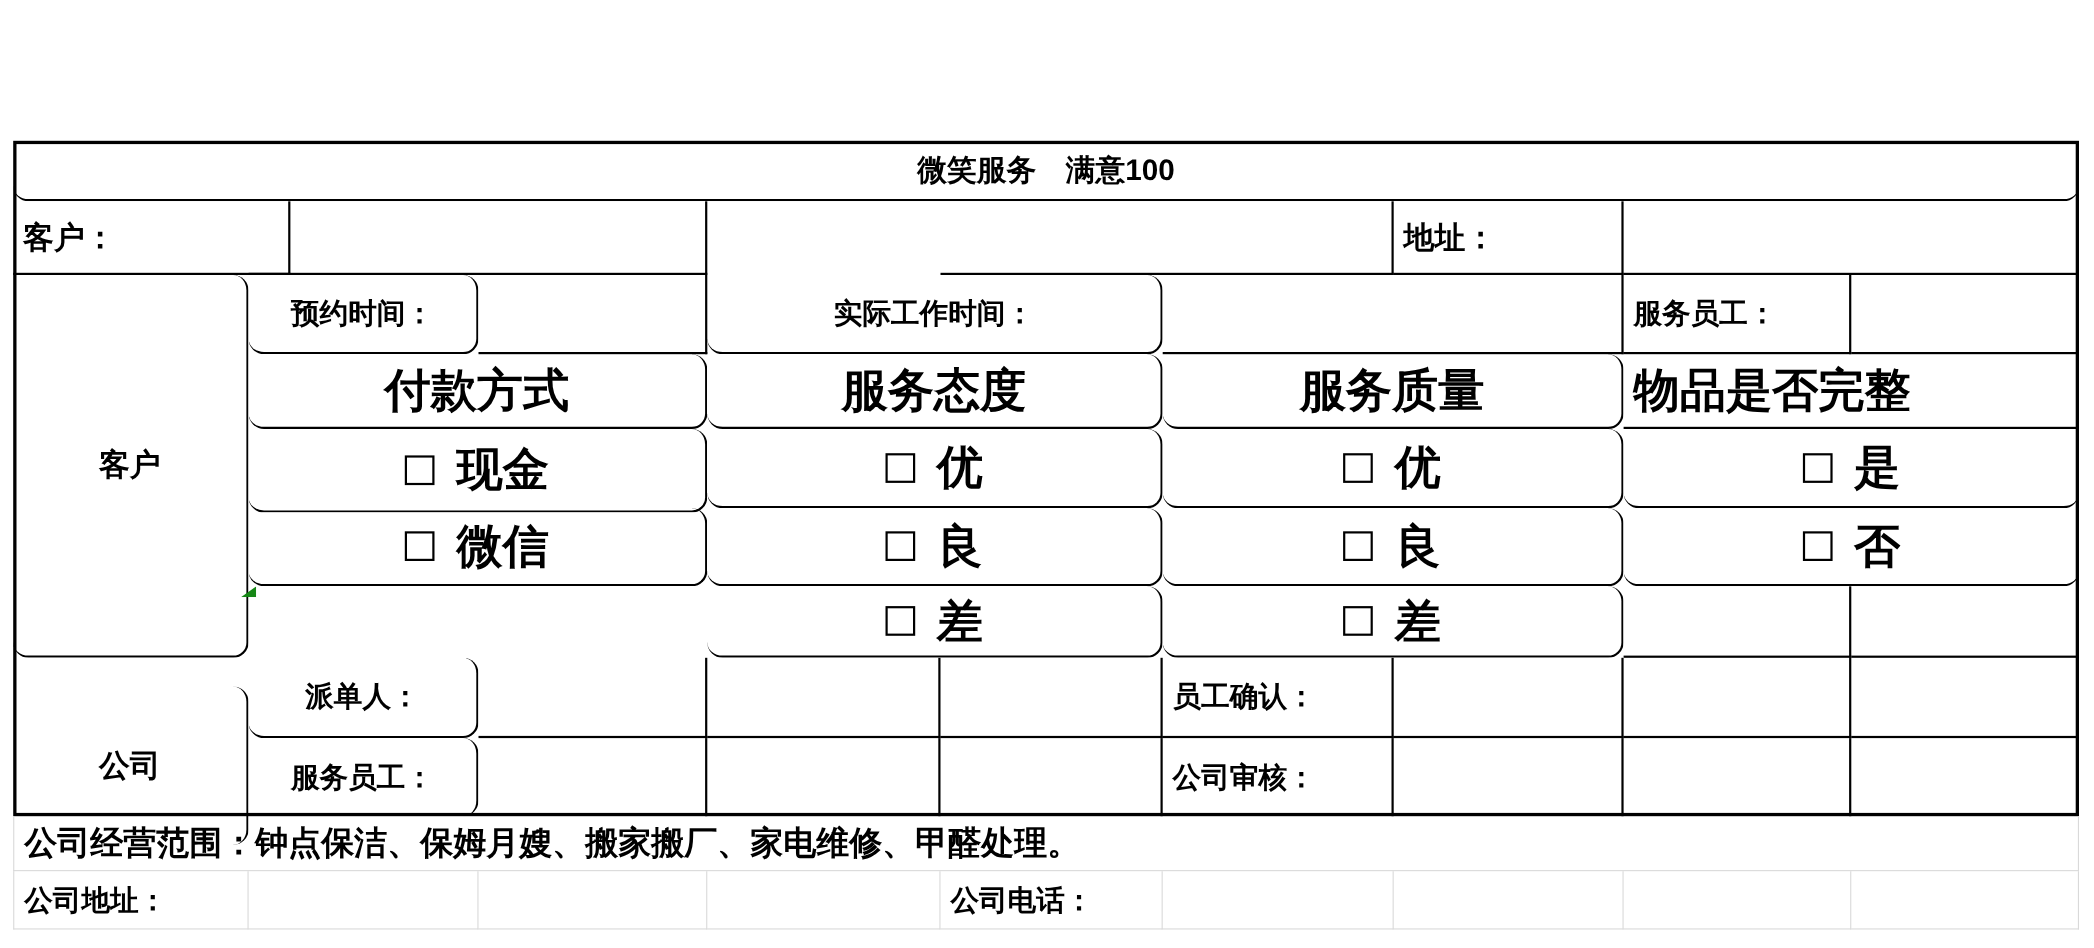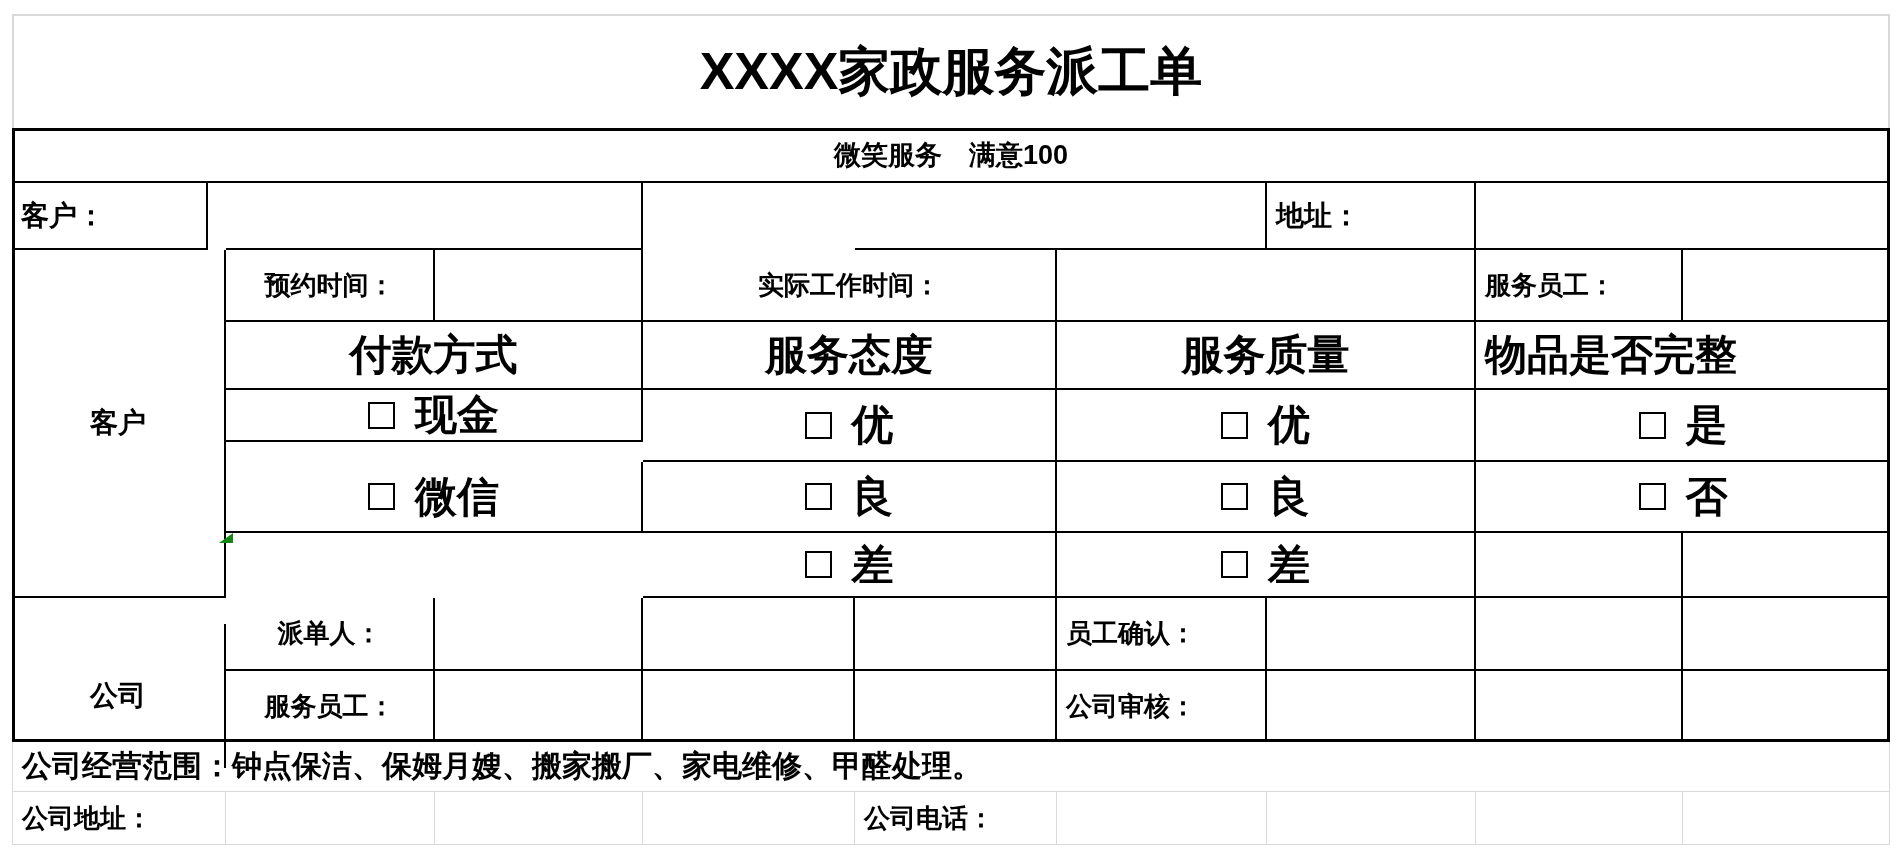--- a/index.html
+++ b/index.html
@@ -9,21 +9,21 @@
   }
   .c{
     position:absolute;box-sizing:border-box;display:flex;align-items:center;
     font-weight:700;font-size:26px;color:#000;white-space:pre;overflow:hidden;
   }
   .br{border-right:2px solid #000;}
   .bb{border-bottom:2px solid #000;}
   .gl{border-left:1px solid #d9d9d9;}
   .gr{border-right:1px solid #d9d9d9;}
   .gb{border-bottom:1px solid #d9d9d9;}
-  .ctr{justify-content:center;}
+  .ctr{justify-content:center;border-radius:14px;}
   .pl{padding-left:9px;}
   .sec{font-size:28px;}
   .opt{font-size:42px;}
   .cb{
     box-sizing:border-box;width:27px;height:27px;border:2px solid #000;
     background:#fff;margin-right:20px;flex:none;
   }
   .title-box{
     position:absolute;left:12px;top:14px;width:1878px;height:114px;box-sizing:border-box;
     border:2px solid #d9d9d9;border-bottom:none;display:flex;align-items:center;justify-content:center;
@@ -42,45 +42,44 @@
   .marker{
     position:absolute;left:219px;top:533px;width:14px;height:10px;
     clip-path:polygon(0 100%,100% 0,100% 100%);
   }
 </style>
 </head>
 <body>
 
 <div class="page">
 
-  <div class="title-box">XXXX家政服务派工单</div>
 
   <div class="c ctr bb subtitle" style="left:12px;top:128px;width:1878px;height:55px">微笑服务　满意100</div>
 
-  <div class="c br bb pl sec" style="left:12px;top:183px;width:196px;height:67px">客户：</div>
+  <div class="c br bb pl sec" style="left:12px;top:183px;width:252px;height:67px">客户：</div>
   <div class="c br bb" style="left:226px;top:183px;width:417px;height:67px"></div>
   <div class="c br bb" style="left:855px;top:183px;width:412px;height:67px"></div>
   <div class="c br bb pl sec" style="left:1267px;top:183px;width:209px;height:67px">地址：</div>
   <div class="c bb" style="left:1476px;top:183px;width:414px;height:67px"></div>
 
   <div class="c br bb ctr sec" style="left:12px;top:250px;width:214px;height:348px">客户</div>
 
   <div class="c br bb ctr" style="left:226px;top:250px;width:209px;height:72px">预约时间：</div>
   <div class="c br bb" style="left:435px;top:250px;width:208px;height:72px"></div>
   <div class="c br bb ctr" style="left:643px;top:250px;width:414px;height:72px">实际工作时间：</div>
   <div class="c br bb" style="left:1057px;top:250px;width:419px;height:72px"></div>
   <div class="c br bb pl" style="left:1476px;top:250px;width:207px;height:72px">服务员工：</div>
   <div class="c bb" style="left:1683px;top:250px;width:207px;height:72px"></div>
 
   <div class="c br bb ctr opt" style="left:226px;top:322px;width:417px;height:68px">付款方式</div>
   <div class="c br bb ctr opt" style="left:643px;top:322px;width:414px;height:68px">服务态度</div>
   <div class="c br bb ctr opt" style="left:1057px;top:322px;width:419px;height:68px">服务质量</div>
   <div class="c bb pl opt" style="left:1476px;top:322px;width:414px;height:68px">物品是否完整</div>
 
-  <div class="c br bb ctr opt" style="left:226px;top:390px;width:417px;height:52px">
+  <div class="c br bb ctr opt" style="left:226px;top:390px;width:417px;height:76px">
     <span class="cb"></span>
     <span>现金</span>
   </div>
   <div class="c br bb ctr opt" style="left:643px;top:390px;width:414px;height:72px">
     <span class="cb"></span>
     <span>优</span>
   </div>
   <div class="c br bb ctr opt" style="left:1057px;top:390px;width:419px;height:72px">
     <span class="cb"></span>
     <span>优</span>

